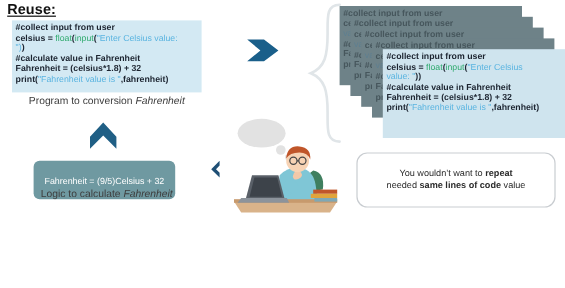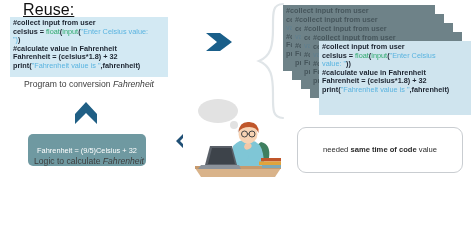--- a/index.html
+++ b/index.html
@@ -8,24 +8,23 @@
     background:#ffffff;
     font-family:"Liberation Sans", sans-serif;
     overflow:hidden;
     position:relative;
   }
   .root{position:relative;width:471px;height:180px;}
 
   
   .reuse-head{
     position:absolute;left:6px;top:1px;
-    font-size:16px;font-weight:normal;color:#111;
+    font-size:12px;font-weight:bold;color:#111;
     text-decoration:underline;
     letter-spacing:.1px;
-    margin-left:17px;
   }
 
   
   .code-card{
     position:absolute;left:10px;top:17px;
     width:158px;height:60px;
     background:#d3e9f3;
     padding:2px 3px 2px 3px;
     box-sizing:border-box;
   }
@@ -233,16 +232,17 @@
       <path d="M27 52 l19 0 l4 16 l-27 0 z" fill="#3d434a"></path>
       <path d="M16 69 l38 0 l2 4 l-43 0 z" fill="#8c939b"></path>
 
       <rect x="76" y="62" width="20" height="3.5" fill="#c0562a"></rect>
       <rect x="74" y="65.5" width="22" height="3.5" fill="#e0a43c"></rect>
       <rect x="77" y="69" width="19" height="3" fill="#7fa8b5"></rect>
     </svg>
   </div>
 
   <div class="note">
-    <div><span>needed </span><b>same time of code</b><span> value</span></div>
+    <div><span>You wouldn’t want to </span><b>repeat</b></div>
+    <div><span>needed </span><b>same lines of code</b><span> value</span></div>
   </div>
 
 </div>
 
 </body></html>

